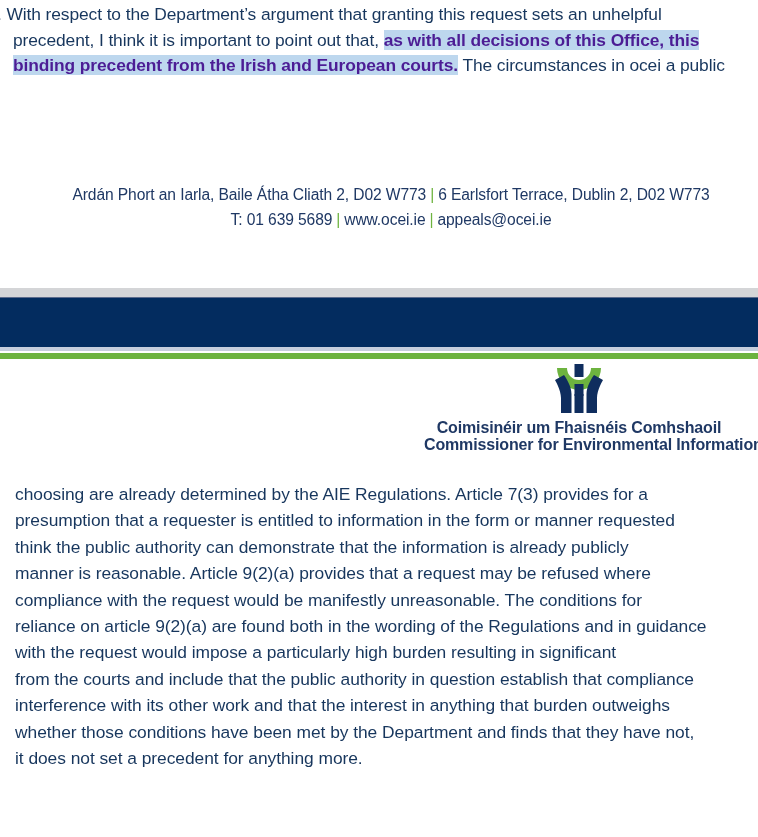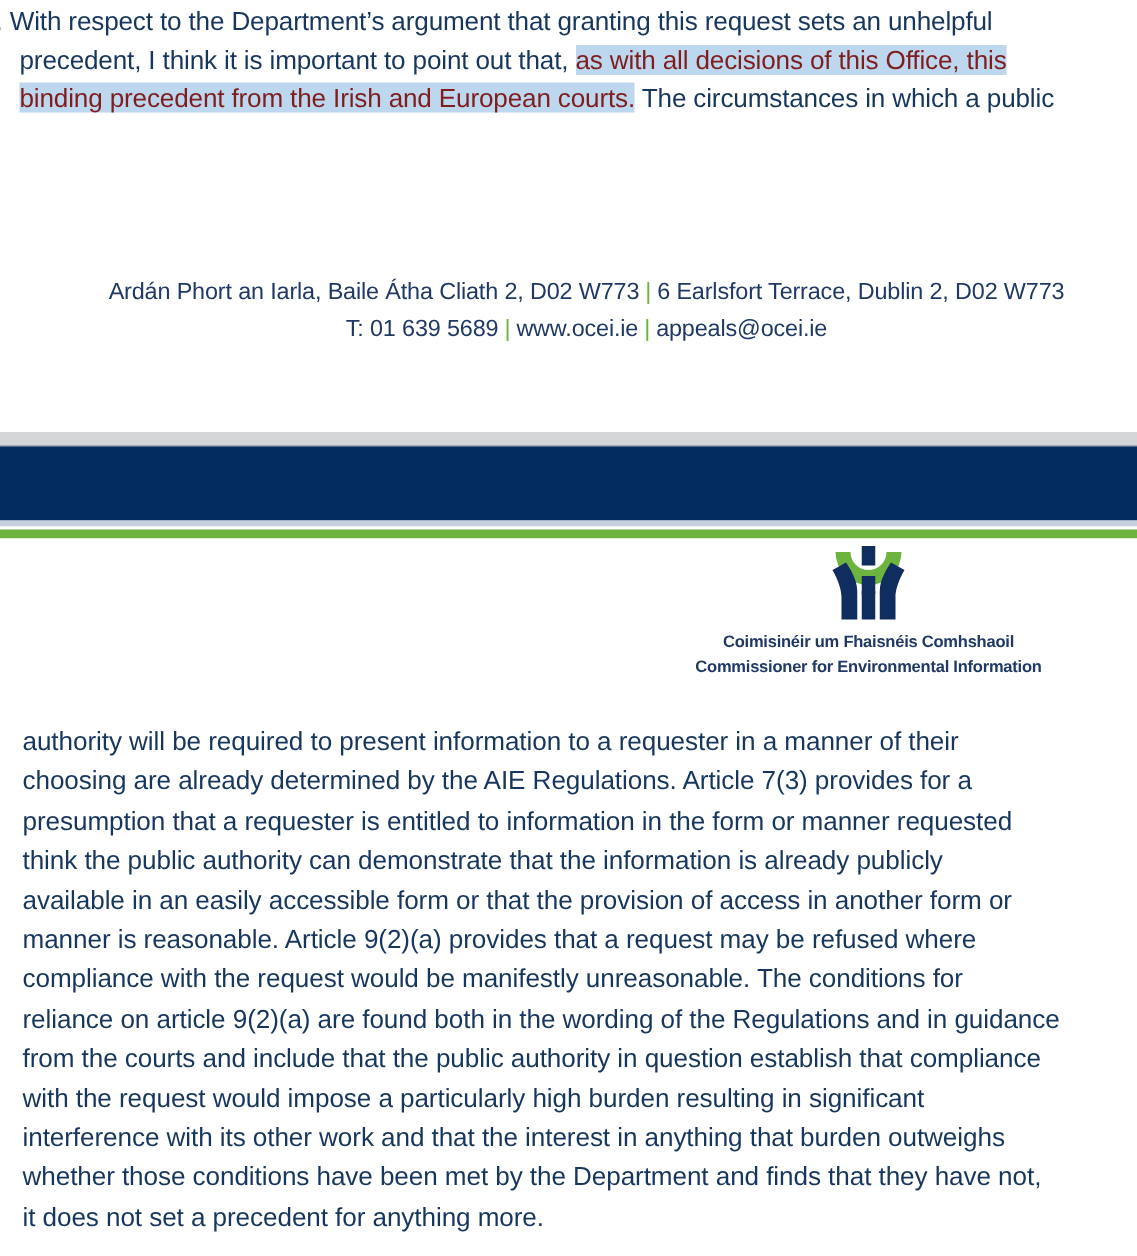--- a/index.html
+++ b/index.html
@@ -37,21 +37,22 @@
     text-indent: -3px;
   }
   .para-top .ln {
     display: block;
     white-space: nowrap;
   }
   .para-top .ln.ind { padding-left: 16px; }
 
   .hl {
     background: #bdd7ee;
-    color: #7f1d1d;
+    color: #4c1d95;
+    font-weight: bold;
   }
 
   
   .footer {
     position: absolute;
     left: 0;
     top: 182px;
     width: 758px;
     text-align: center;
     font-size: 15.6px;
@@ -133,21 +134,21 @@
     right: 24px;
     top: 5px;
     width: 310px;
     text-align: center;
   }
   .logo-mark {
     display: block;
     margin: 0 auto 6px auto;
   }
   .logo-caption {
-    font-size: 11px;
+    font-size: 16px;
     line-height: 16.5px;
     font-weight: bold;
     color: #1f3864;
     letter-spacing: -0.15px;
   }
   .logo-caption .cl { display: block; white-space: nowrap; }
 
   .para-body {
     position: absolute;
     left: 15px;
@@ -164,21 +165,21 @@
   }
 </style>
 </head>
 <body>
 
 <div class="page-tail">
 
   <div class="para-top" id="para-top">
       <span class="ln"><span>. With respect to the Department’s argument that granting this request sets an unhelpful</span></span>
       <span class="ln ind"><span>precedent, I think it is important to point out that, </span><span class="hl">as with all decisions of this Office, this</span></span>
-      <span class="ln ind"><span class="hl">binding precedent from the Irish and European courts.</span><span> The circumstances in which a public</span></span>
+      <span class="ln ind"><span class="hl">binding precedent from the Irish and European courts.</span><span> The circumstances in ocei a public</span></span>
     </div>
 
   <div class="footer">
     <span class="fline">
       <span>Ardán Phort an Iarla, Baile Átha Cliath 2, D02 W773</span><span class="sep">|</span><span>6 Earlsfort Terrace, Dublin 2, D02 W773</span>
     </span>
     <span class="fline">
       <span>T: 01 639 5689</span><span class="sep">|</span><span>www.ocei.ie</span><span class="sep">|</span><span>appeals@ocei.ie</span>
     </span>
   </div>
@@ -204,28 +205,26 @@
       <path d="M51 16 C51 16 45 26 45 34 L45 49 L34.5 49 L34.5 30 C34.5 22 40 14 42 11 Z" fill="#0f2d5e"></path>
       <rect x="22.5" y="30" width="9" height="19" fill="#0f2d5e"></rect>
     </svg>
     <div class="logo-caption">
       <span class="cl">Coimisinéir um Fhaisnéis Comhshaoil</span>
       <span class="cl">Commissioner for Environmental Information</span>
     </div>
   </div>
 
   <div class="para-body" id="para-body">
-      <span class="ln">authority will be required to present information to a requester in a manner of their</span>
       <span class="ln">choosing are already determined by the AIE Regulations. Article 7(3) provides for a</span>
       <span class="ln">presumption that a requester is entitled to information in the form or manner requested</span>
       <span class="ln">think the public authority can demonstrate that the information is already publicly</span>
-      <span class="ln">available in an easily accessible form or that the provision of access in another form or</span>
       <span class="ln">manner is reasonable. Article 9(2)(a) provides that a request may be refused where</span>
       <span class="ln">compliance with the request would be manifestly unreasonable. The conditions for</span>
       <span class="ln">reliance on article 9(2)(a) are found both in the wording of the Regulations and in guidance</span>
+      <span class="ln">with the request would impose a particularly high burden resulting in significant</span>
       <span class="ln">from the courts and include that the public authority in question establish that compliance</span>
-      <span class="ln">with the request would impose a particularly high burden resulting in significant</span>
       <span class="ln">interference with its other work and that the interest in anything that burden outweighs</span>
       <span class="ln">whether those conditions have been met by the Department and finds that they have not,</span>
       <span class="ln">it does not set a precedent for anything more.</span>
     </div>
 
 </div>
 
 </body></html>

